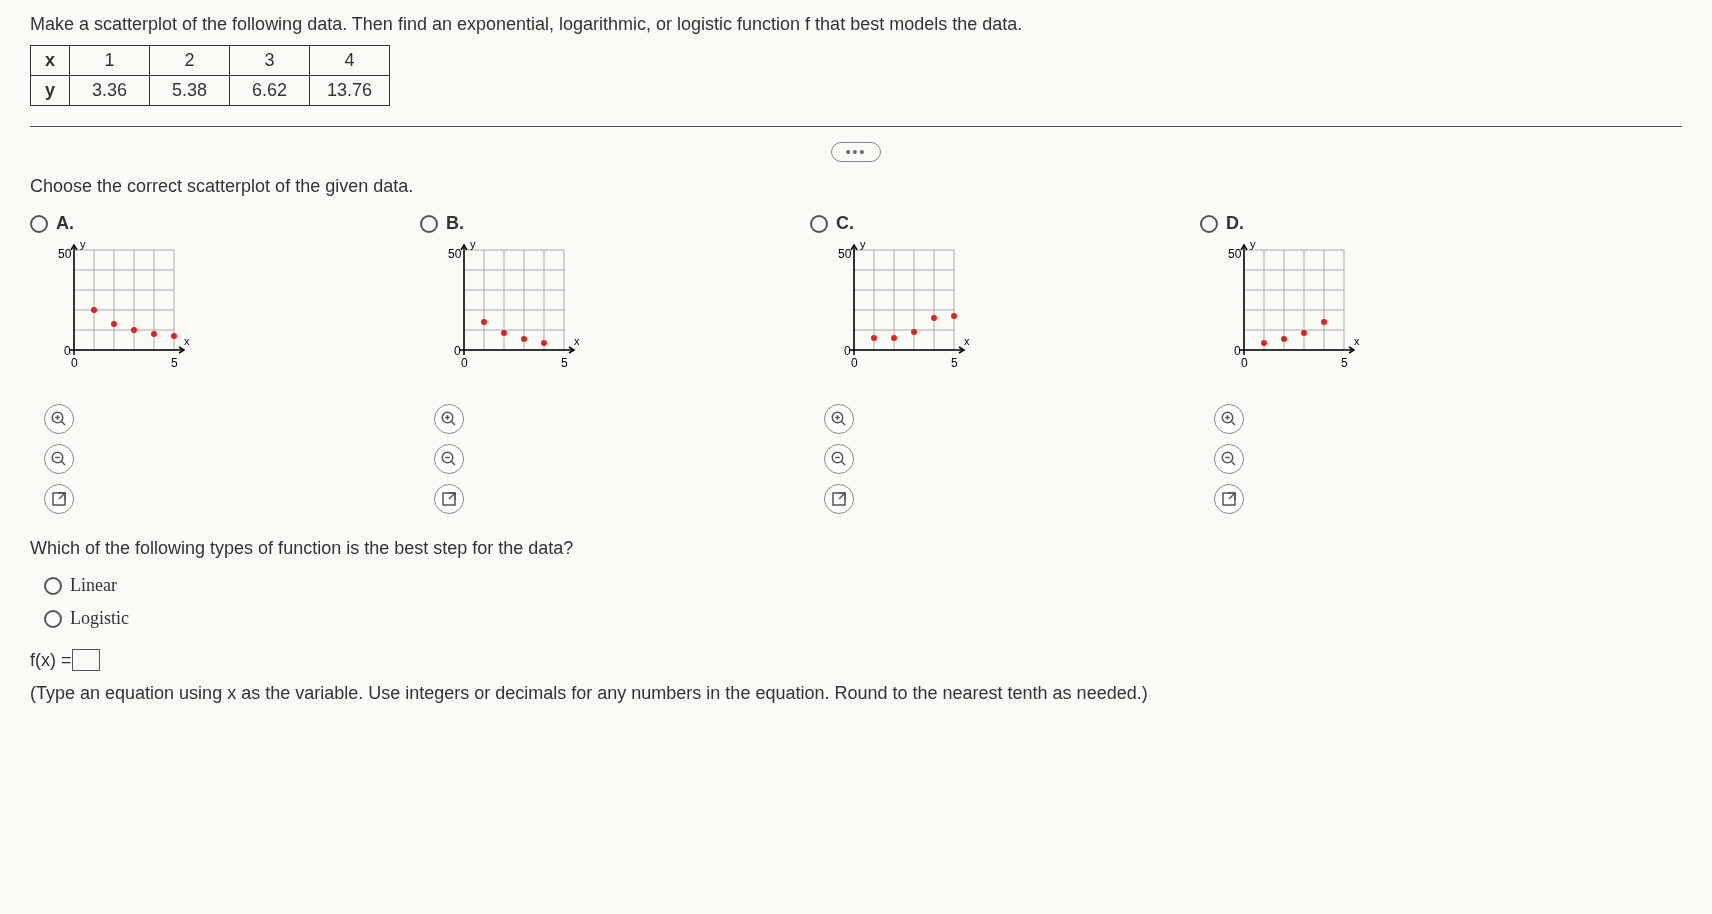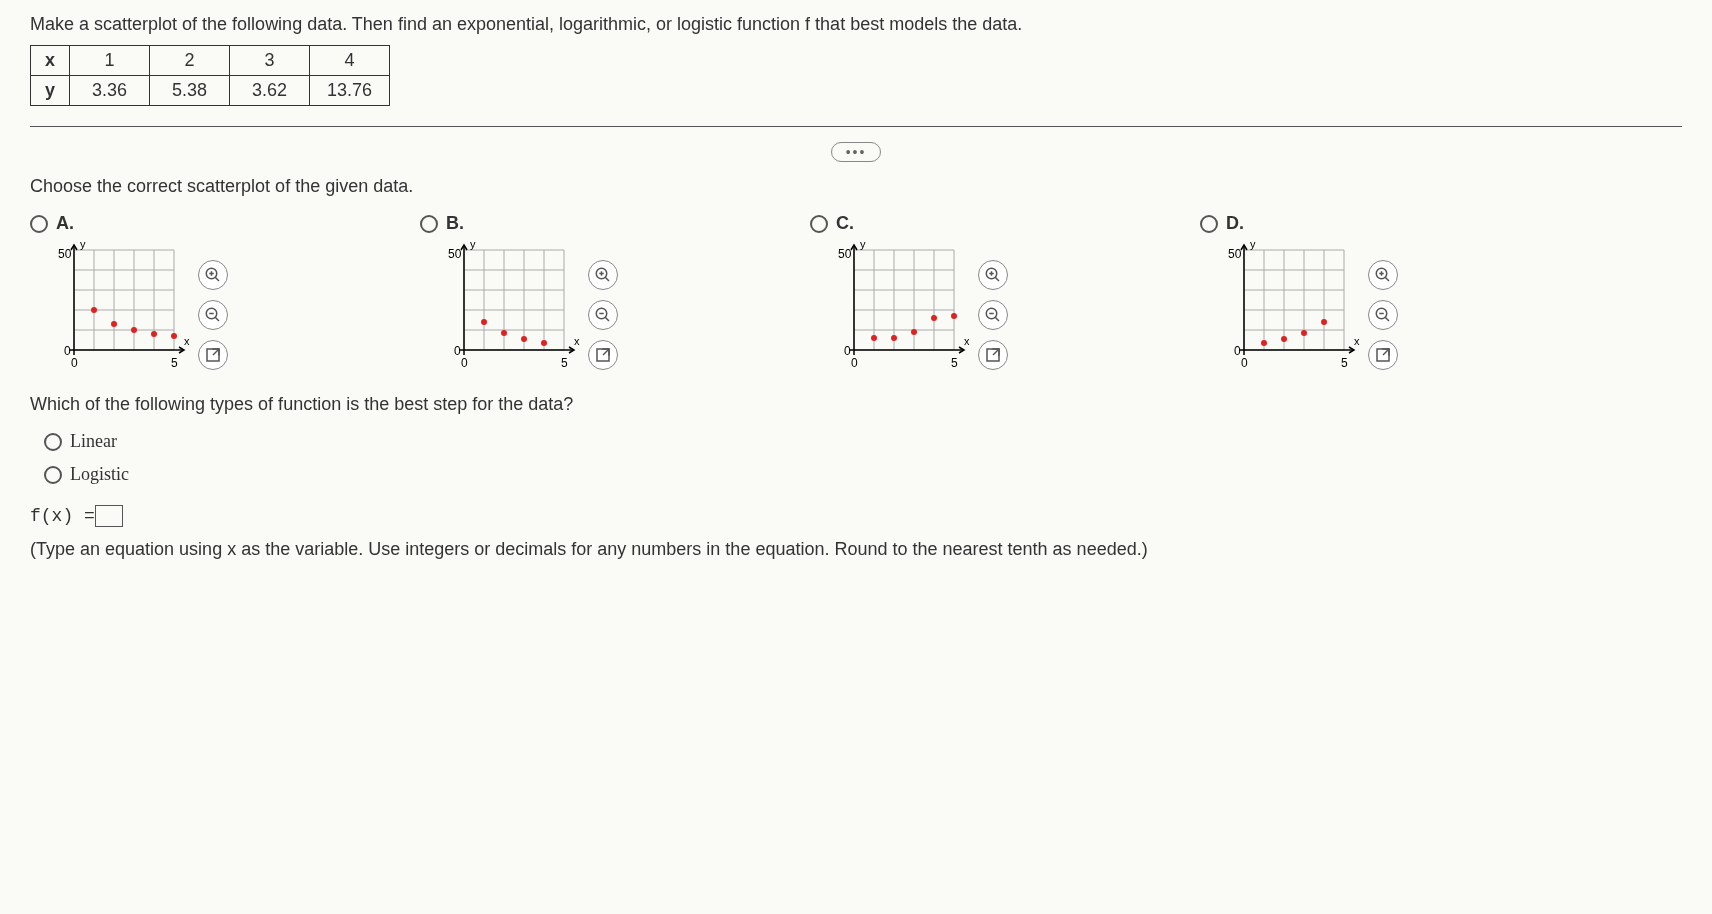--- a/index.html
+++ b/index.html
@@ -67,23 +67,24 @@
   .radio-circle {
     width: 18px; height: 18px;
     border: 2px solid #555;
     border-radius: 50%;
     margin-right: 8px;
     flex-shrink: 0;
   }
   .opt-label { font-weight: bold; }
   .plot-row {
     display: flex;
-    align-items: flex-end;
-    gap: 4px;
+    align-items: flex-start;
+    gap: 28px;
     padding-left: 14px;
+    flex-direction: column;
   }
   .plot-box {
     width: 150px; height: 130px;
     position: relative;
   }
   .plot-box svg { width: 100%; height: 100%; }
   .tool-col {
     display: flex;
     flex-direction: column;
     gap: 10px;
@@ -106,21 +107,20 @@
   .func-opt {
     display: flex;
     align-items: center;
     margin: 12px 0;
     font-family: Liberation Serif, serif;
   }
   .last-q { margin: 10px 0 14px; }
   .fx-line {
     display: flex;
     align-items: center;
-    font-family: Liberation Mono, monospace;
   }
   .answer-box {
     display: inline-block;
     width: 28px; height: 22px;
     border: 1px solid #555;
   }
   .hint { margin-top: 12px; }
 </style>
 </head>
 <body>
@@ -135,21 +135,21 @@
       <td class="hdr">x</td>
       <td>1</td>
       <td>2</td>
       <td>3</td>
       <td>4</td>
     </tr>
     <tr>
       <td class="hdr">y</td>
       <td>3.36</td>
       <td>5.38</td>
-      <td>3.62</td>
+      <td>6.62</td>
       <td>13.76</td>
     </tr>
   </tbody>
     </table>
 
   <hr class="sep">
   <div class="dots-divider">
     <span class="dots-pill">•••</span>
   </div>
 

